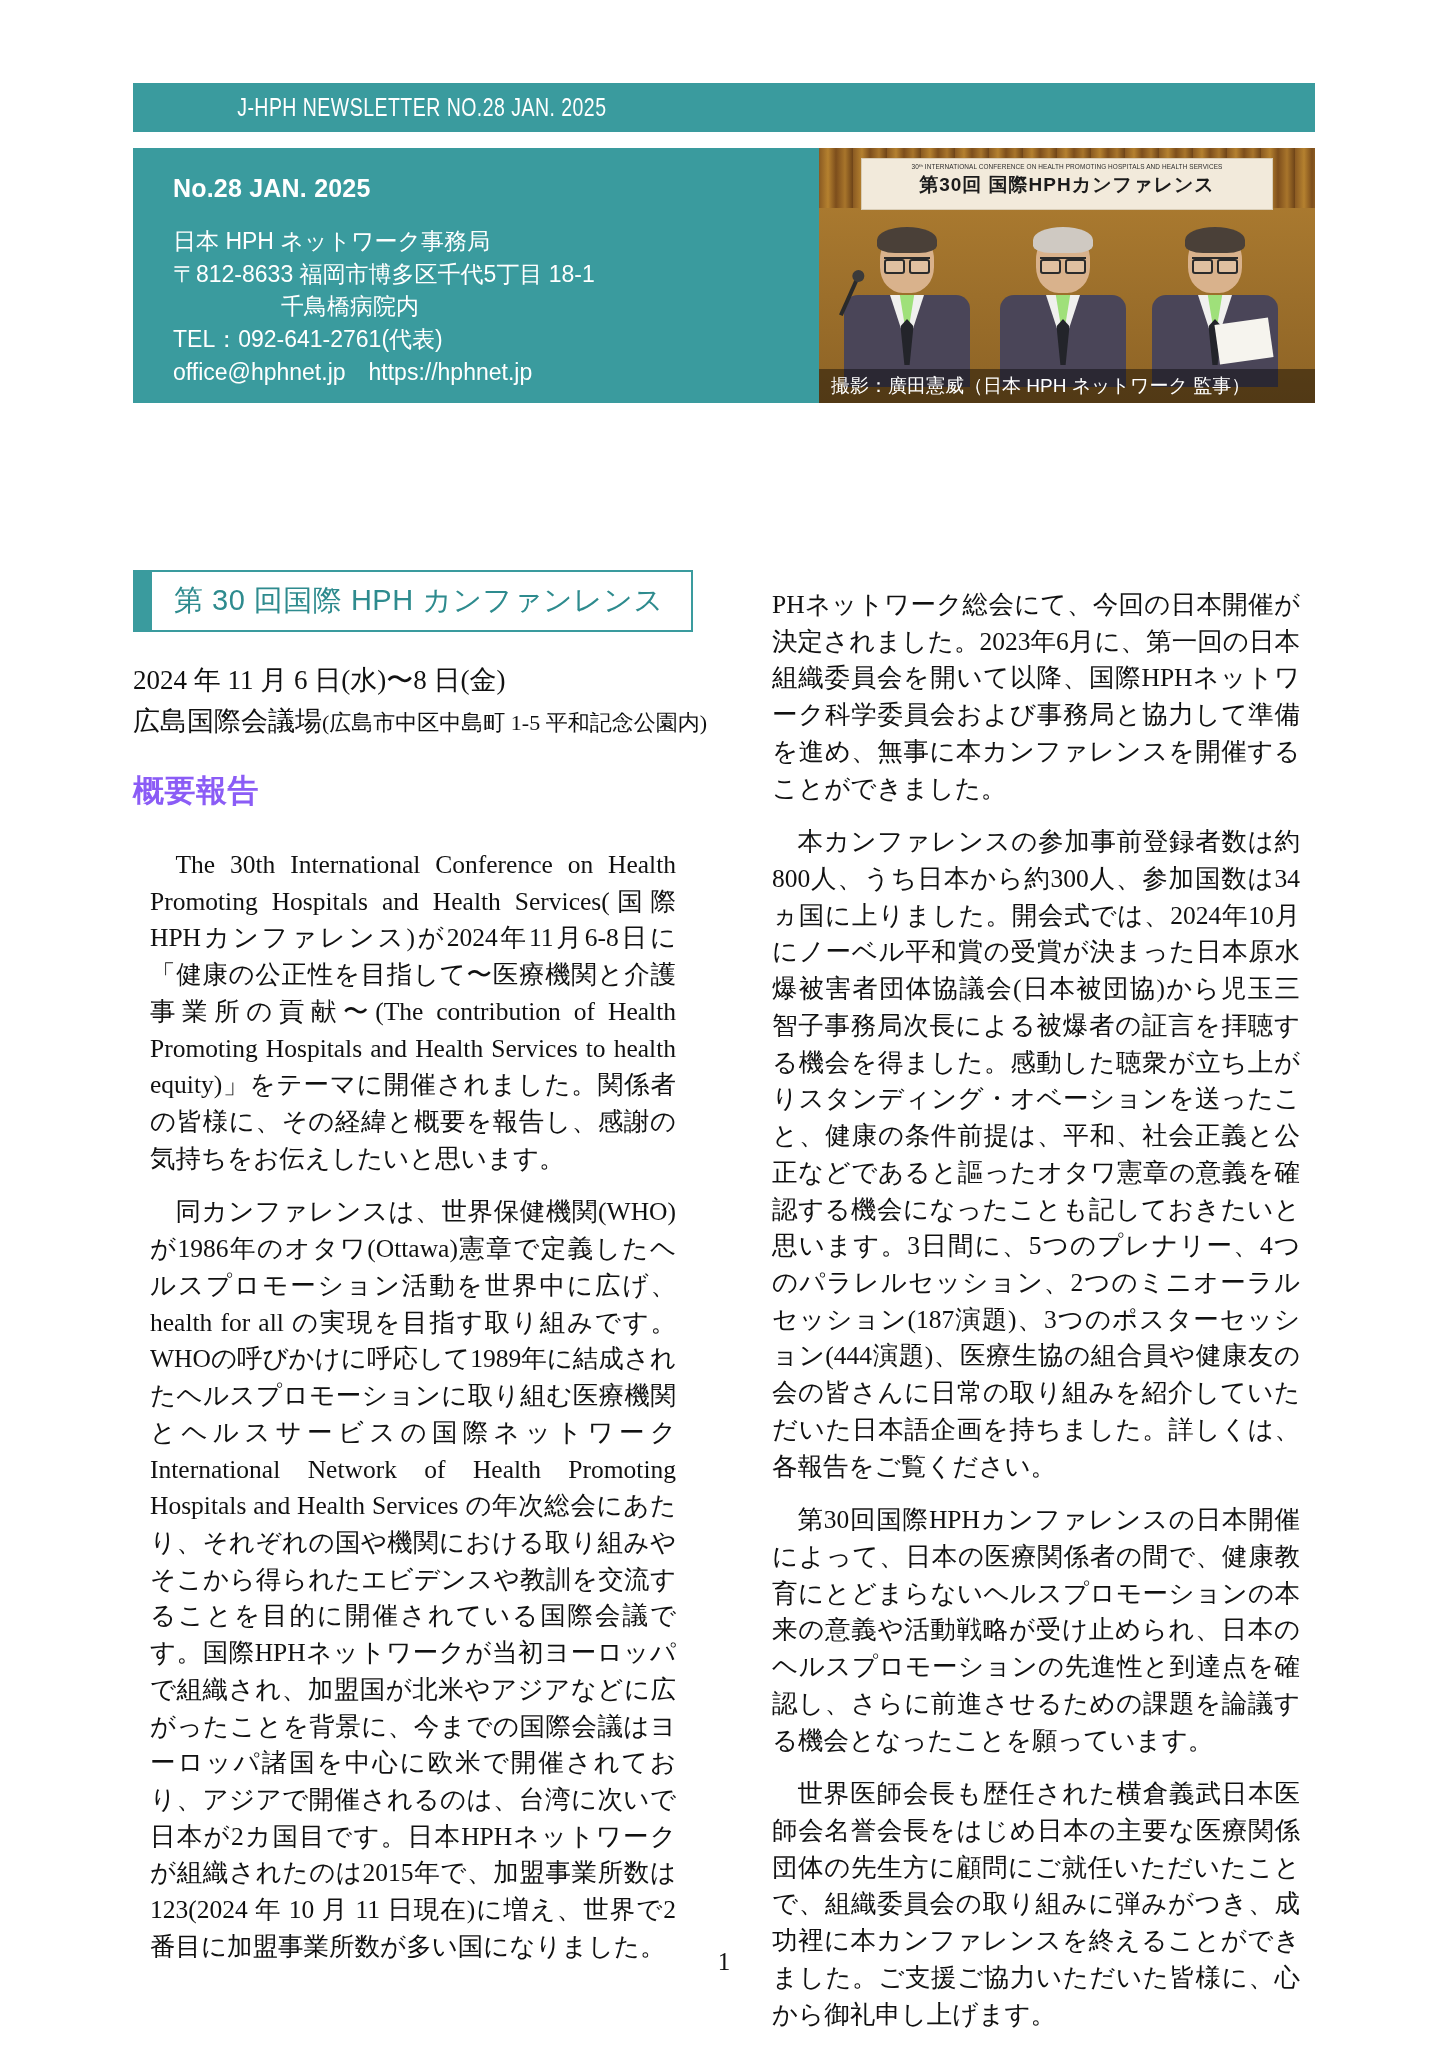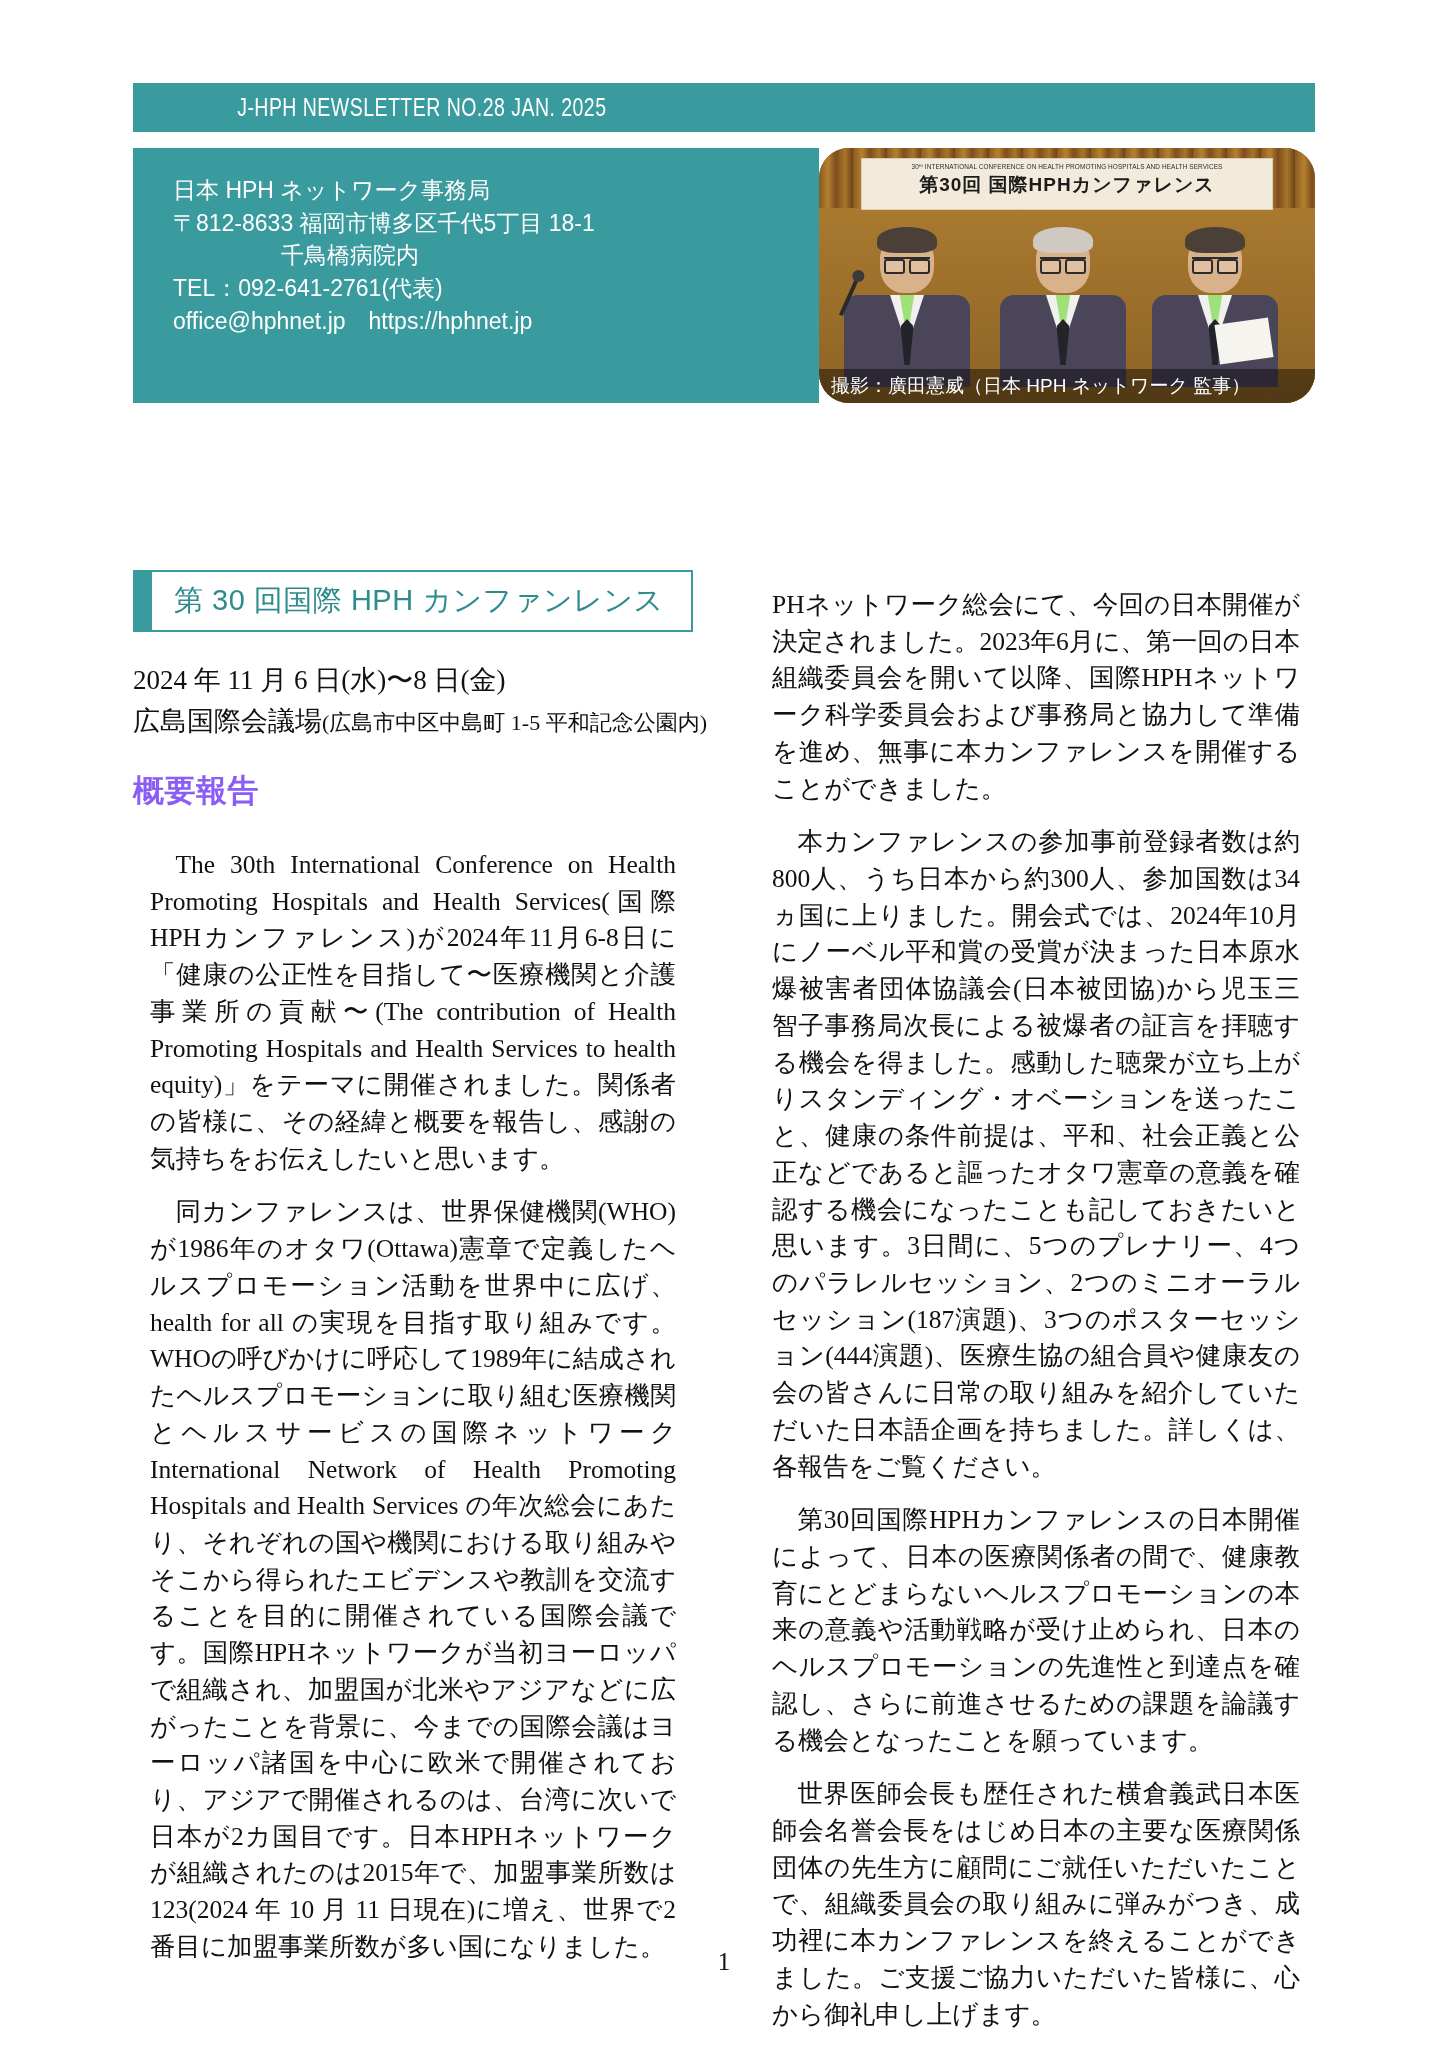--- a/index.html
+++ b/index.html
@@ -93,21 +93,20 @@
 
   
   .masthead-photo {
     position: absolute;
     left: 686px;
     top: 0;
     width: 496px;
     height: 255px;
     overflow: hidden;
     background: #6d4a1f;
-    border-radius: 30px;
   }
   .photo-curtain {
     position: absolute;
     left: 0; top: 0; right: 0; height: 86px;
     background:
       repeating-linear-gradient(90deg,
         #8a5a22 0px, #b5812f 9px, #7d4e1c 17px, #a8752b 26px, #6d4318 34px);
   }
   .photo-body {
     position: absolute;
@@ -356,20 +355,21 @@
 
 <div class="page">
 
   <div class="running-header">
     <div class="running-header-text">J-HPH NEWSLETTER NO.28 JAN. 2025</div>
   </div>
 
   <div class="masthead">
 
     <div class="masthead-left">
+      <div class="brand-issue">No.28  JAN. 2025</div>
       <div class="contact-line">日本 HPH ネットワーク事務局</div>
       <div class="contact-line">〒812-8633 福岡市博多区千代5丁目 18-1</div>
       <div class="contact-line center-ish">千鳥橋病院内</div>
       <div class="contact-line">TEL：092-641-2761(代表)</div>
       <div class="contact-line">office@hphnet.jp　https://hphnet.jp</div>
     </div>
 
     <div class="masthead-photo">
       <div class="photo-curtain"></div>
       <div class="photo-body"></div>

